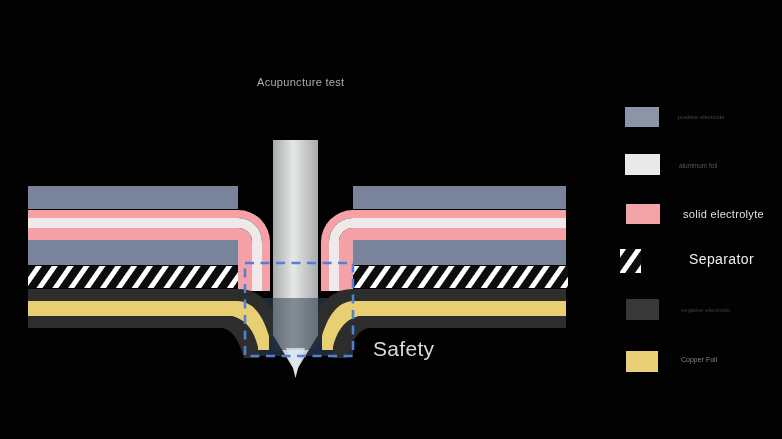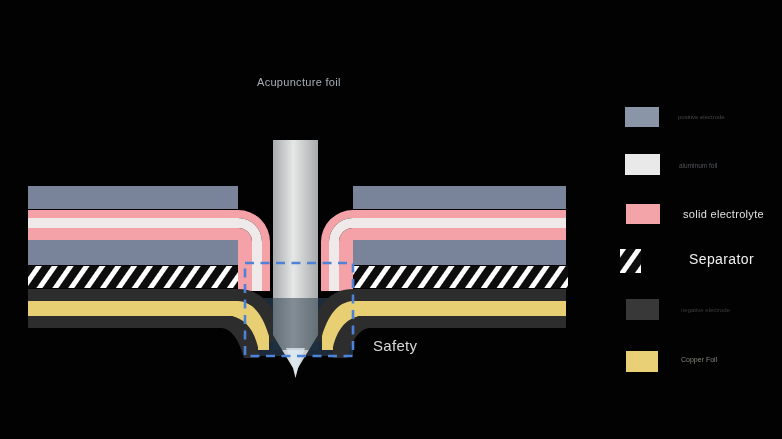--- a/index.html
+++ b/index.html
@@ -3,21 +3,21 @@
 <meta charset="utf-8">
 <style>
   html,body{margin:0;padding:0;background:#000;}
   .stage{
     position:relative;width:782px;height:439px;background:#020202;overflow:hidden;
     font-family:"Liberation Sans", sans-serif;
   }
   .stage svg.diagram{position:absolute;left:0;top:0;}
   .txt{position:absolute;white-space:nowrap;}
   .title-text{left:257px;top:76px;font-size:11px;color:#a7aeb8;letter-spacing:.3px;}
-  .safety-text{left:373px;top:337px;font-size:15px;color:#d9d9d9;letter-spacing:.3px;}
+  .safety-text{left:373px;top:337px;font-size:21px;color:#d9d9d9;letter-spacing:.3px;}
   .legend-item{position:absolute;}
   .legend-item svg{display:block;}
   .legend-label{position:absolute;white-space:nowrap;text-align:center;}
   
   .li-1{left:625px;top:107px;}
   .li-2{left:625px;top:154px;}
   .li-3{left:626px;top:204px;}
   .li-4{left:620px;top:249px;}
   .li-5{left:626px;top:299px;}
   .li-6{left:626px;top:351px;}
@@ -74,21 +74,21 @@
     <path d="M 566 316 H 361 C 345 318 337 331 333 347 L 333 358 H 347 C 351 344 357 330 369 328 H 566 Z" fill="#2d2d2d"></path>
 
     <rect x="273" y="140" width="45" height="195" fill="url(#needleGrad)"></rect>
     <path d="M 273 335 H 318 L 298 368 L 295.5 378 L 293 368 Z" fill="url(#needleGrad)"></path>
     <rect x="272.5" y="298" width="46" height="52" opacity="0.5" fill="#1f3344"></rect>
     <path d="M 286 348 L 305 348 L 296 374 Z" opacity="0.8" fill="#dbe7f0"></path>
 
     <rect x="245" y="263" width="108" height="93" fill="none" stroke-width="2.6" stroke-dasharray="9 6.5" stroke="#4d82d8"></rect>
   </svg>
 
-  <div class="txt title-text">Acupuncture foil</div>
+  <div class="txt title-text">Acupuncture test</div>
   <div class="txt safety-text">Safety</div>
 
   <div>
 
     <div class="legend-item li-1">
       <svg width="34" height="20">
         <rect x="0" y="0" width="34" height="20" fill="#8b95a8"></rect>
       </svg>
     </div>
     <div class="legend-label ll-1">positive electrode</div>

